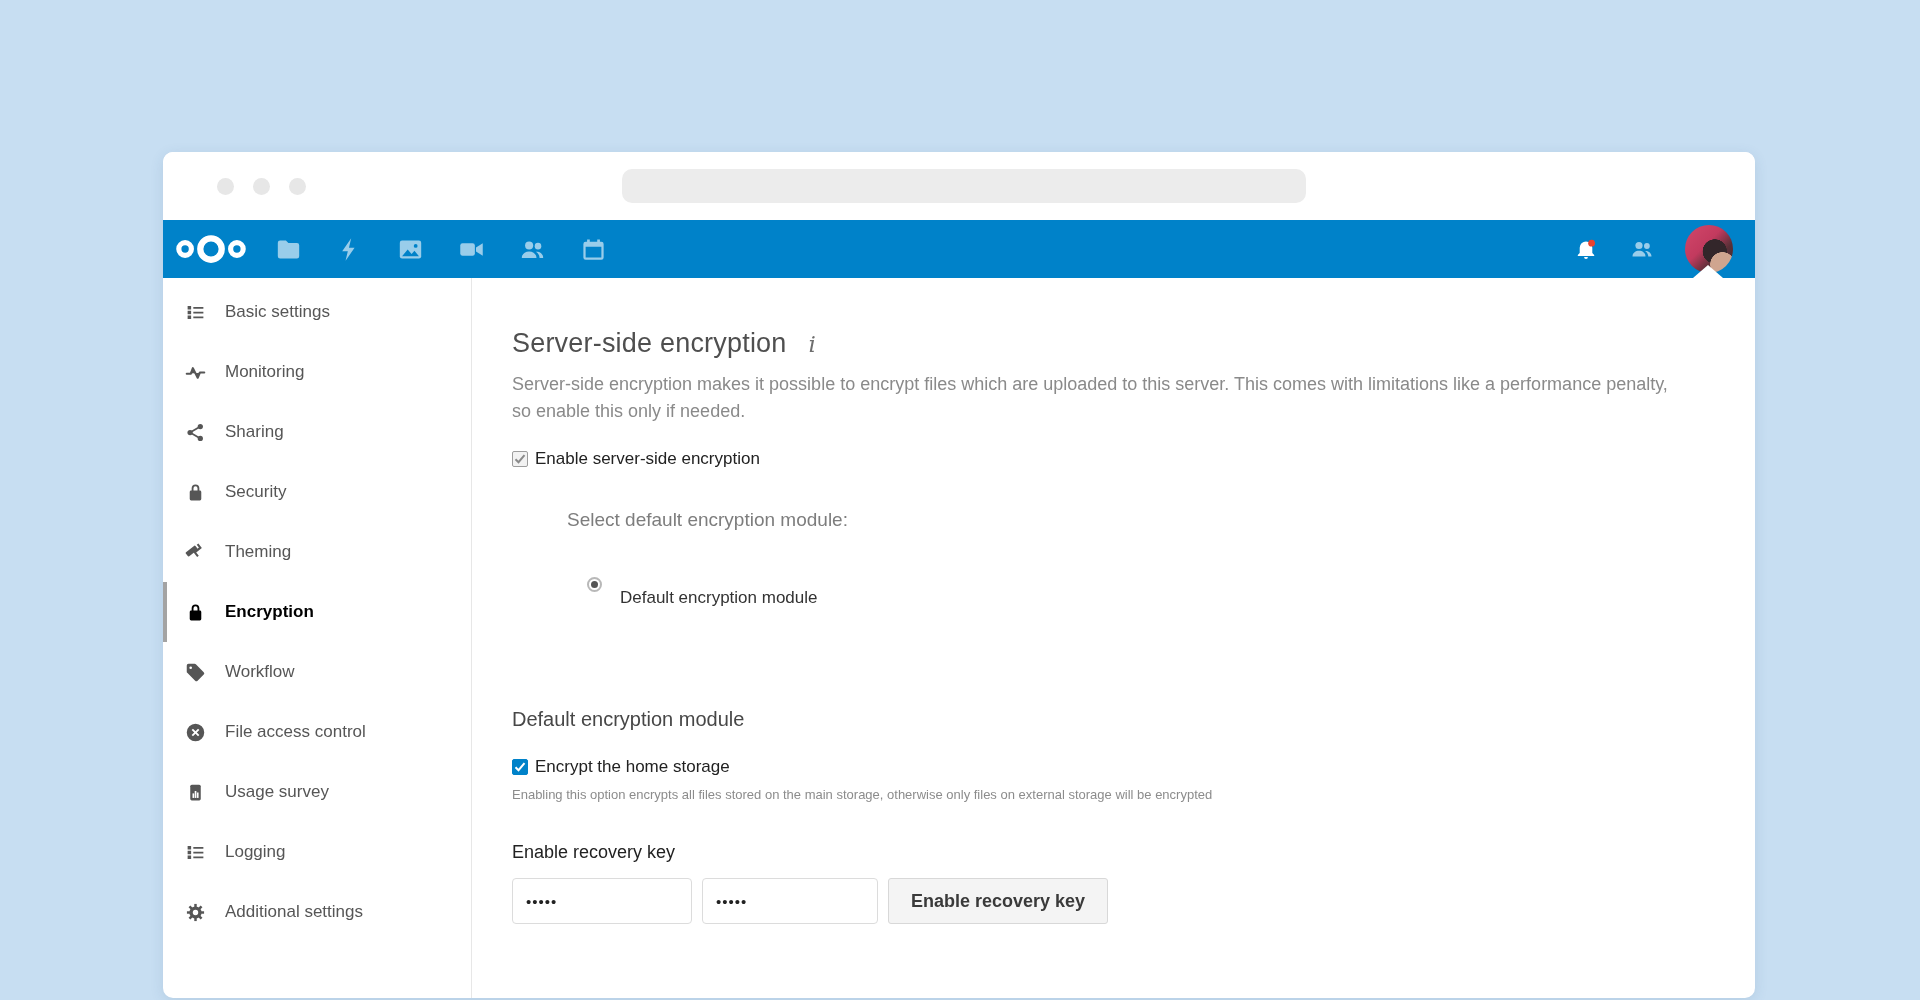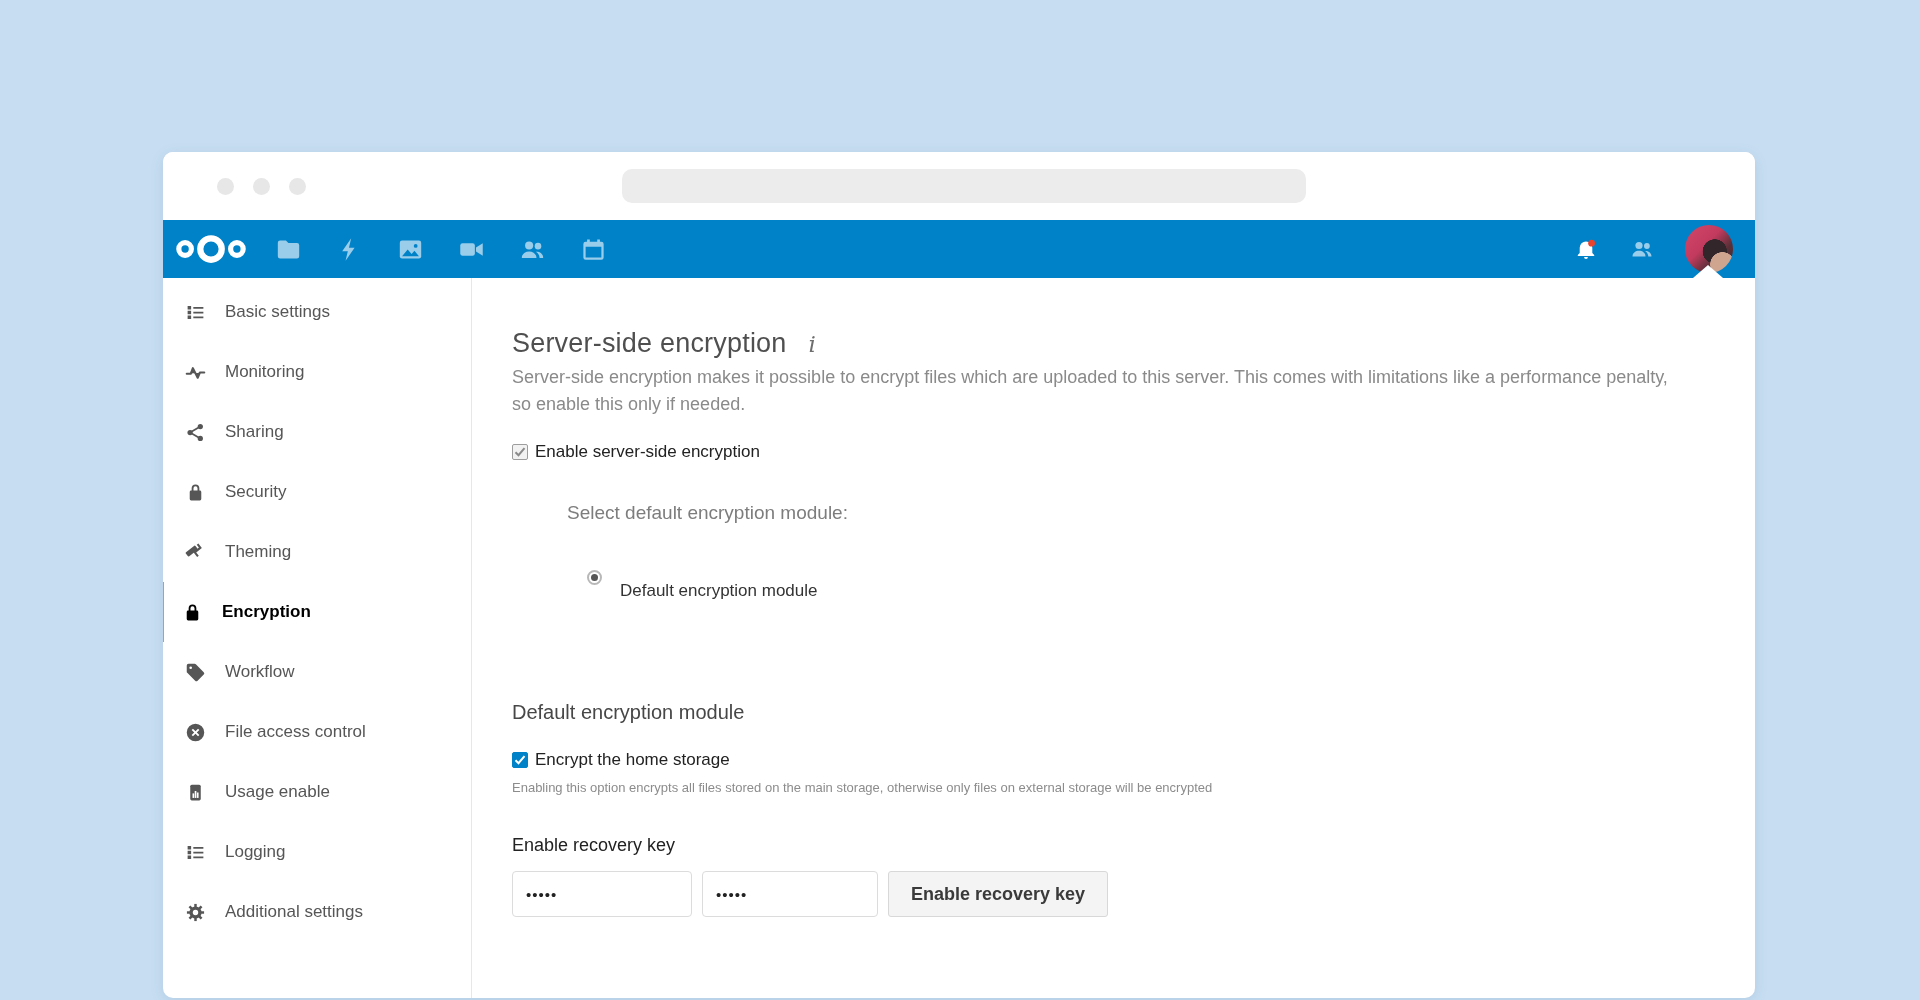--- a/index.html
+++ b/index.html
@@ -46,29 +46,29 @@
   }
   
   .body-row { flex:1; display:flex; min-height:0; }
   .sidebar { width:309px; flex:0 0 auto; border-right:1px solid #e7e7e7; padding-top:4px; overflow:hidden; }
   .nav-item {
     height:60px; display:flex; align-items:center; gap:19px;
     padding-left:22px; color:#565656; font-size:17px; cursor:pointer;
   }
   .nav-item .nav-icon { width:21px; height:21px; flex:0 0 auto; display:flex; }
   .nav-item .nav-icon svg { width:21px; height:21px; fill:currentColor; }
-  .nav-item.active { border-left:1px solid #a3a3a3; padding-left:18px; color:#000; font-weight:bold; }
+  .nav-item.active { border-left:4px solid #a3a3a3; padding-left:18px; color:#000; font-weight:bold; }
   
   .content { flex:1; padding:0 24px 12px 40px; overflow:hidden; }
   h2.page-title {
     margin-top:50px; font-size:27px; font-weight:300; color:#4f4f4f;
     display:flex; align-items:baseline; gap:22px; letter-spacing:.2px;
   }
   .info-i { font-family:"DejaVu Serif","Liberation Serif",serif; font-style:italic; font-size:23px; color:#6e6e6e; cursor:pointer; }
-  .intro { margin-top:5px; font-size:18px; line-height:27px; color:#8a8a8a; max-width:1160px; }
+  .intro { margin-top:12px; font-size:18px; line-height:27px; color:#8a8a8a; max-width:1160px; }
   .check-row { margin-top:24px; display:flex; align-items:center; gap:7px; font-size:17px; color:#222; }
   .check-row .lbl { font-weight:500; }
   .cbx { width:16px; height:16px; border-radius:2px; flex:0 0 auto; display:flex; align-items:center; justify-content:center; cursor:pointer; }
   .cbx svg { width:12px; height:12px; }
   .cbx-gray { background:#f2f2f2; border:1px solid #9d9d9d; }
   .cbx-blue { background:#0082c9; border:1px solid #0082c9; }
   .fieldset-label { margin:40px 0 0 55px; font-size:19px; color:#7d7d7d; }
   .radio-row { margin:45px 0 0 75px; display:flex; align-items:flex-start; gap:18px; }
   .radio {
     width:15px; height:15px; border:2px solid #b8b8b8; border-radius:50%;
@@ -257,21 +257,21 @@
 
       <div class="nav-item">
         <span class="nav-icon">
           <svg viewBox="0 0 24 24">
             <rect x="6" y="3" width="12" height="18" rx="1.8"></rect>
             <rect x="8.6" y="13" width="1.9" height="5.2" fill="#fff"></rect>
             <rect x="11.1" y="10.3" width="1.9" height="7.9" fill="#fff"></rect>
             <rect x="13.6" y="12" width="1.9" height="6.2" fill="#fff"></rect>
           </svg>
         </span>
-        <span class="nav-label">Usage enable</span>
+        <span class="nav-label">Usage survey</span>
       </div>
 
       <div class="nav-item">
         <span class="nav-icon">
           <svg viewBox="0 0 24 24">
               <path d="M3 4.5h4v4H3zM9.5 5.6H21v2H9.5zM3 10h4v4H3zM9.5 11.1H21v2H9.5zM3 15.5h4v4H3zM9.5 16.6H21v2H9.5z"></path>
             </svg>
         </span>
         <span class="nav-label">Logging</span>
       </div>

